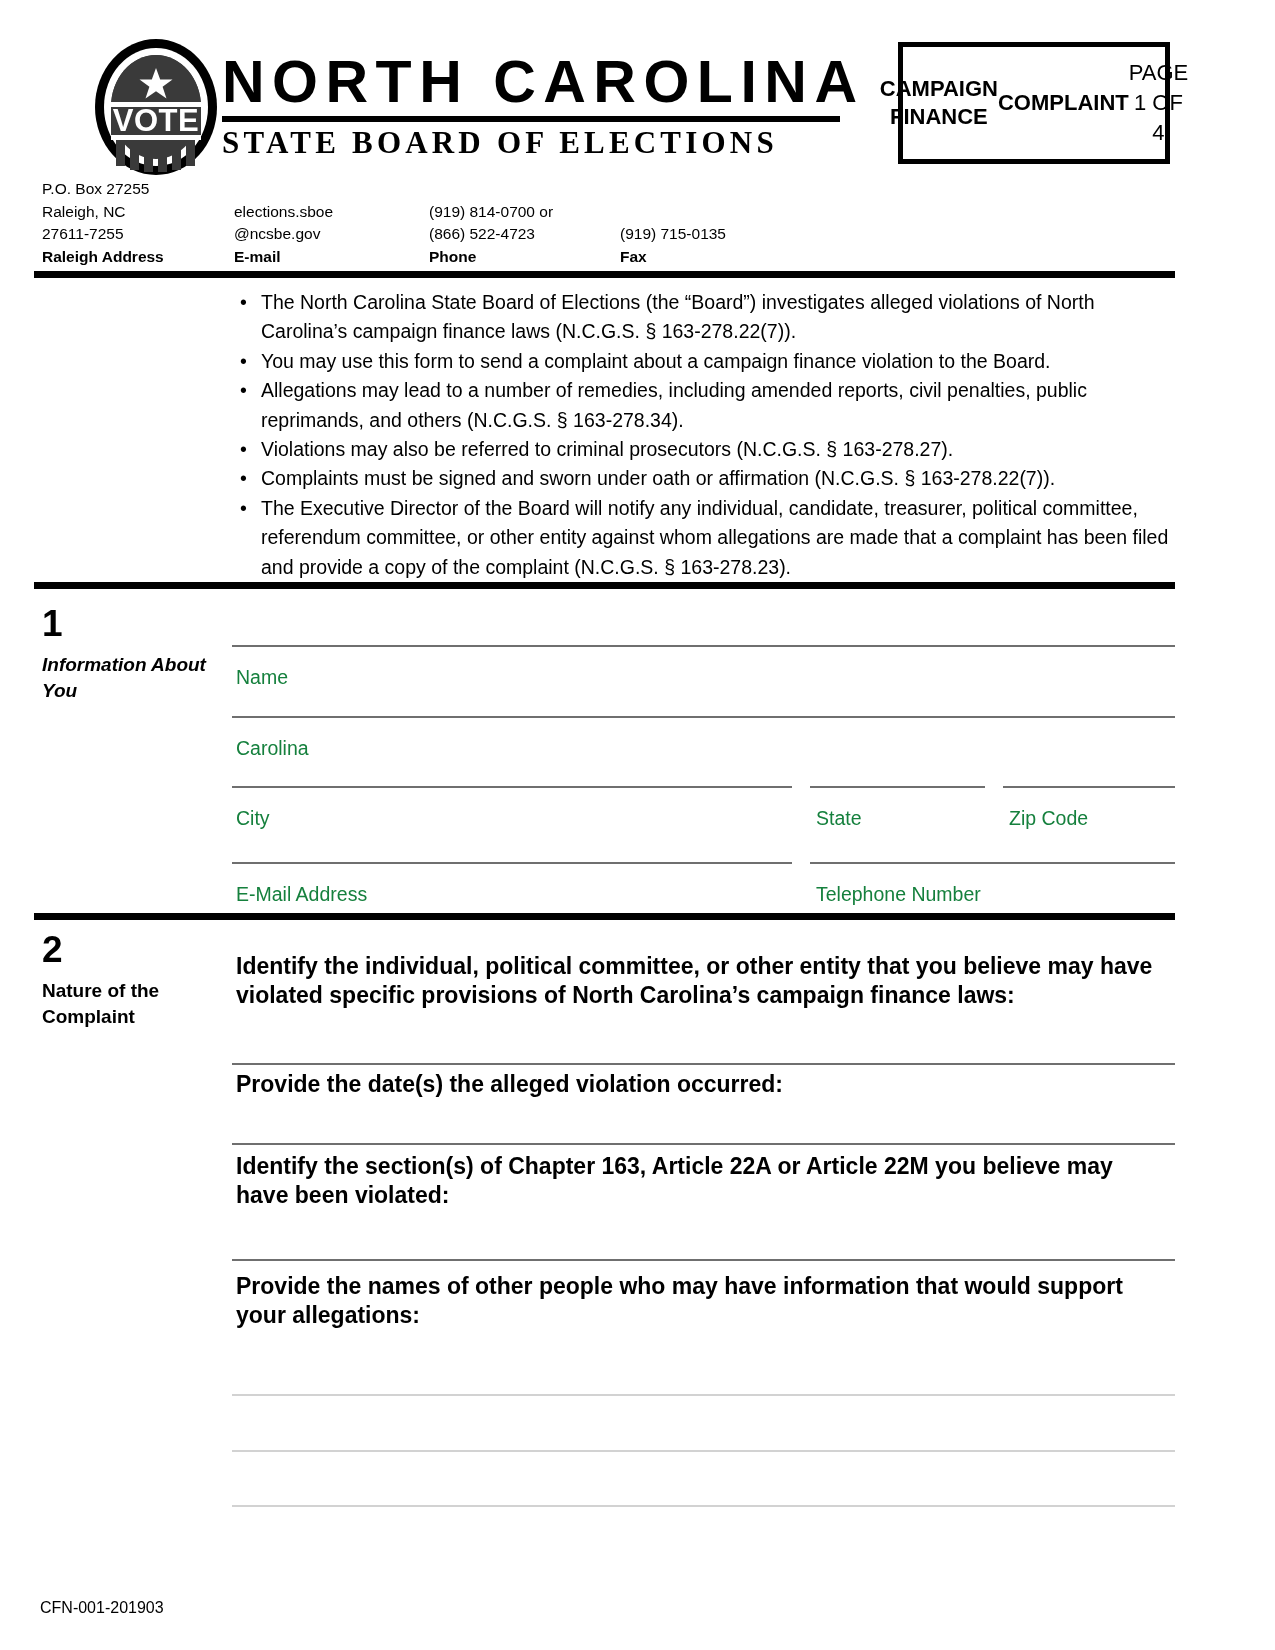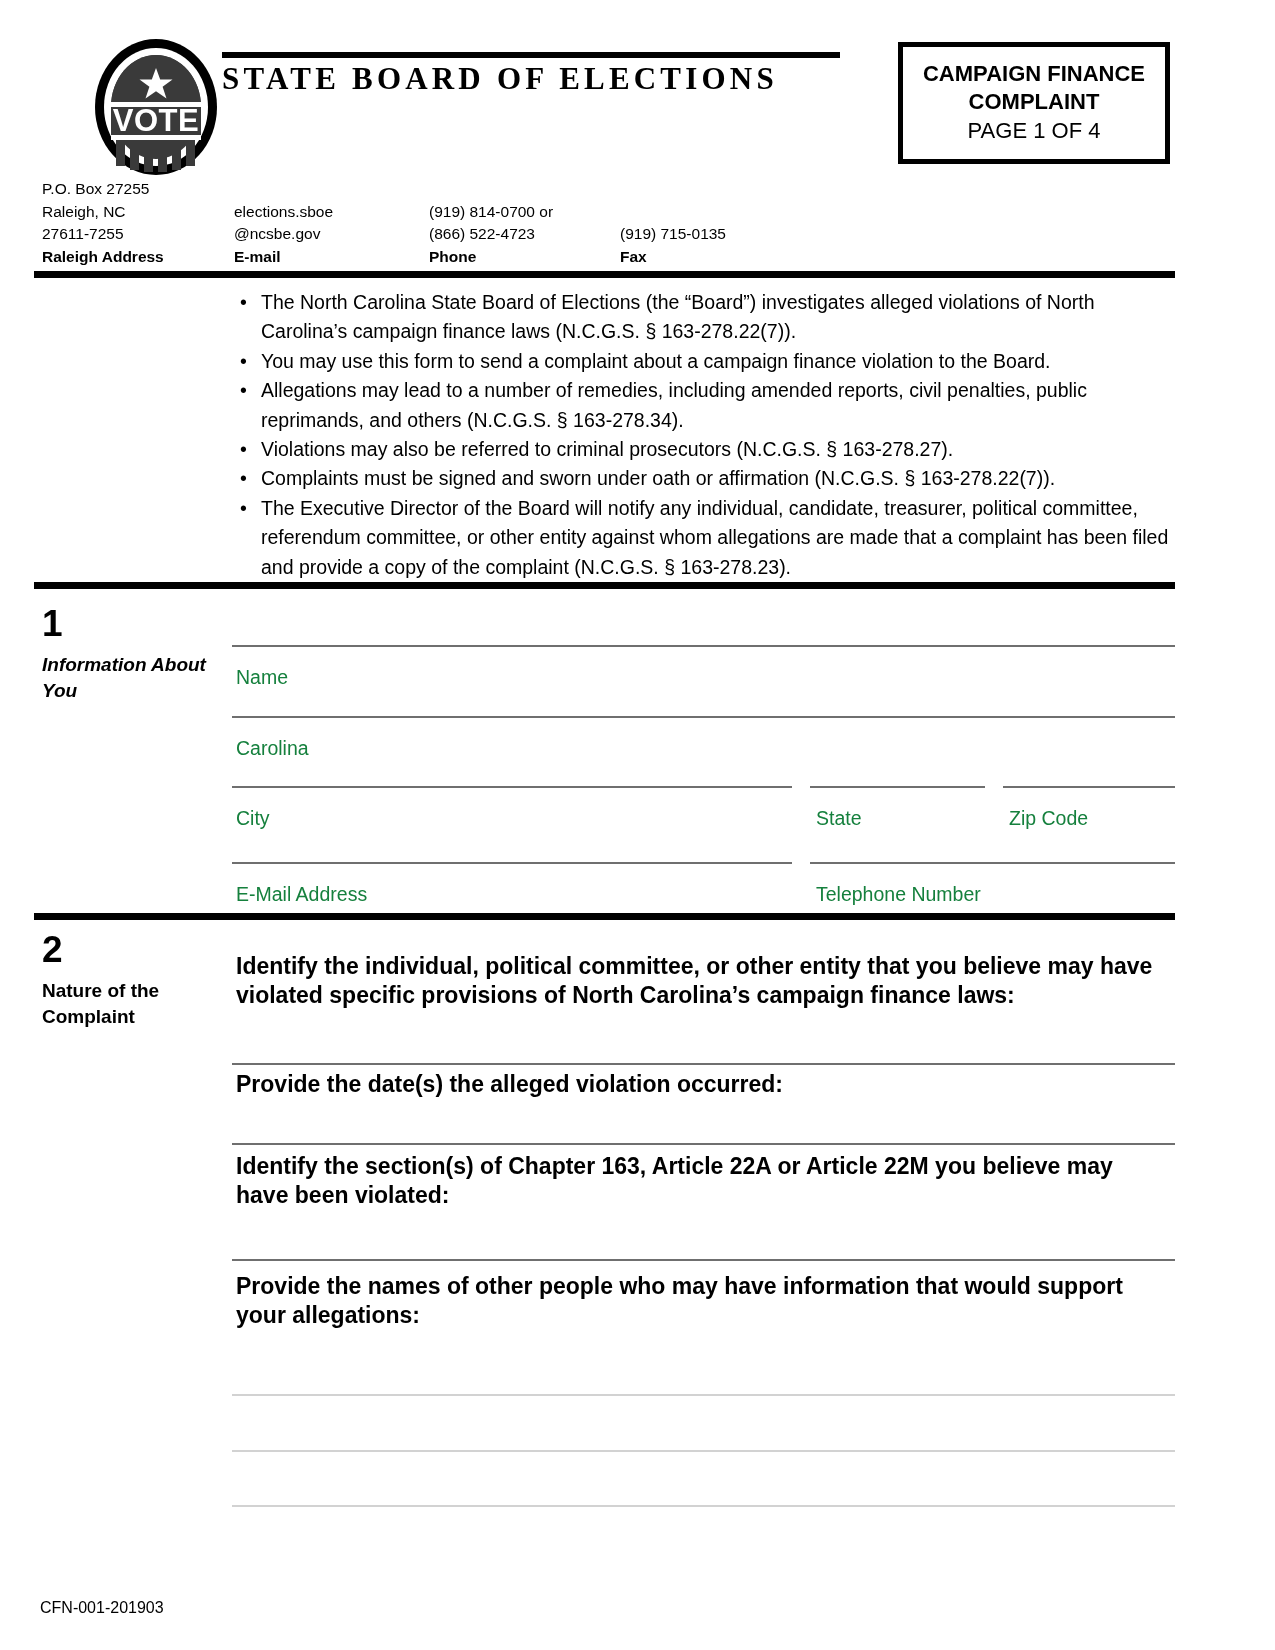--- a/index.html
+++ b/index.html
@@ -70,21 +70,21 @@
 
   .title-box {
     position: absolute;
     left: 898px;
     top: 42px;
     width: 272px;
     height: 122px;
     border: 5px solid #000;
     box-sizing: border-box;
     display: flex;
-    flex-direction: column;
+    flex-direction: row;
     align-items: center;
     justify-content: center;
     background: #fff;
   }
   .title-line1, .title-line2 {
     font-size: 22px;
     font-weight: bold;
     line-height: 28px;
     text-align: center;
   }
@@ -224,20 +224,21 @@
           <rect x="38" y="104" width="9" height="30"></rect>
           <rect x="52" y="104" width="9" height="32"></rect>
           <rect x="66" y="104" width="9" height="32"></rect>
           <rect x="80" y="104" width="9" height="30"></rect>
           <rect x="94" y="104" width="9" height="26"></rect>
         </g>
       </svg>
     </div>
 
     <div class="wordmark">
+      <div class="wordmark-top">NORTH CAROLINA</div>
       <div class="wordmark-rule"></div>
       <div class="wordmark-bottom">STATE BOARD OF ELECTIONS</div>
     </div>
 
     <div class="title-box">
       <div class="title-line1">CAMPAIGN FINANCE</div>
       <div class="title-line2">COMPLAINT</div>
       <div class="title-line3">PAGE 1 OF 4</div>
     </div>
 

